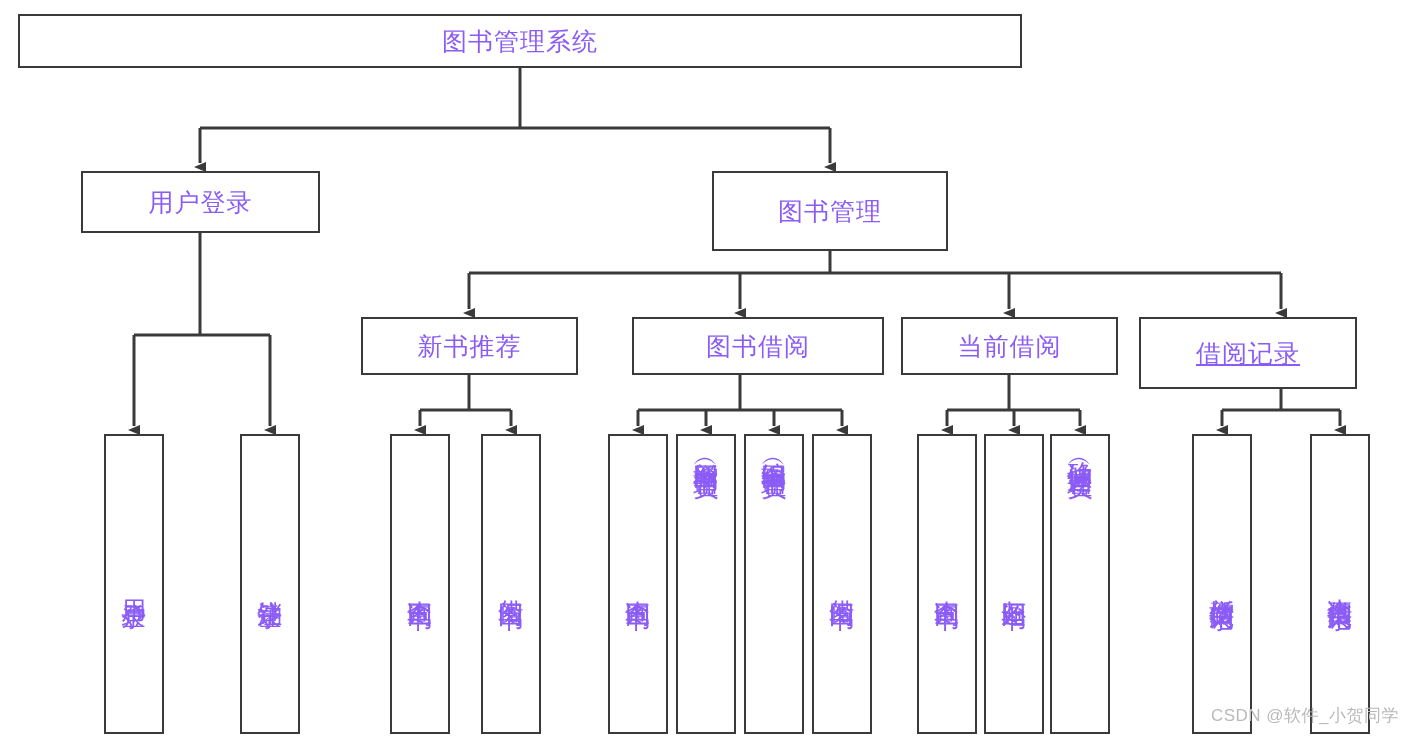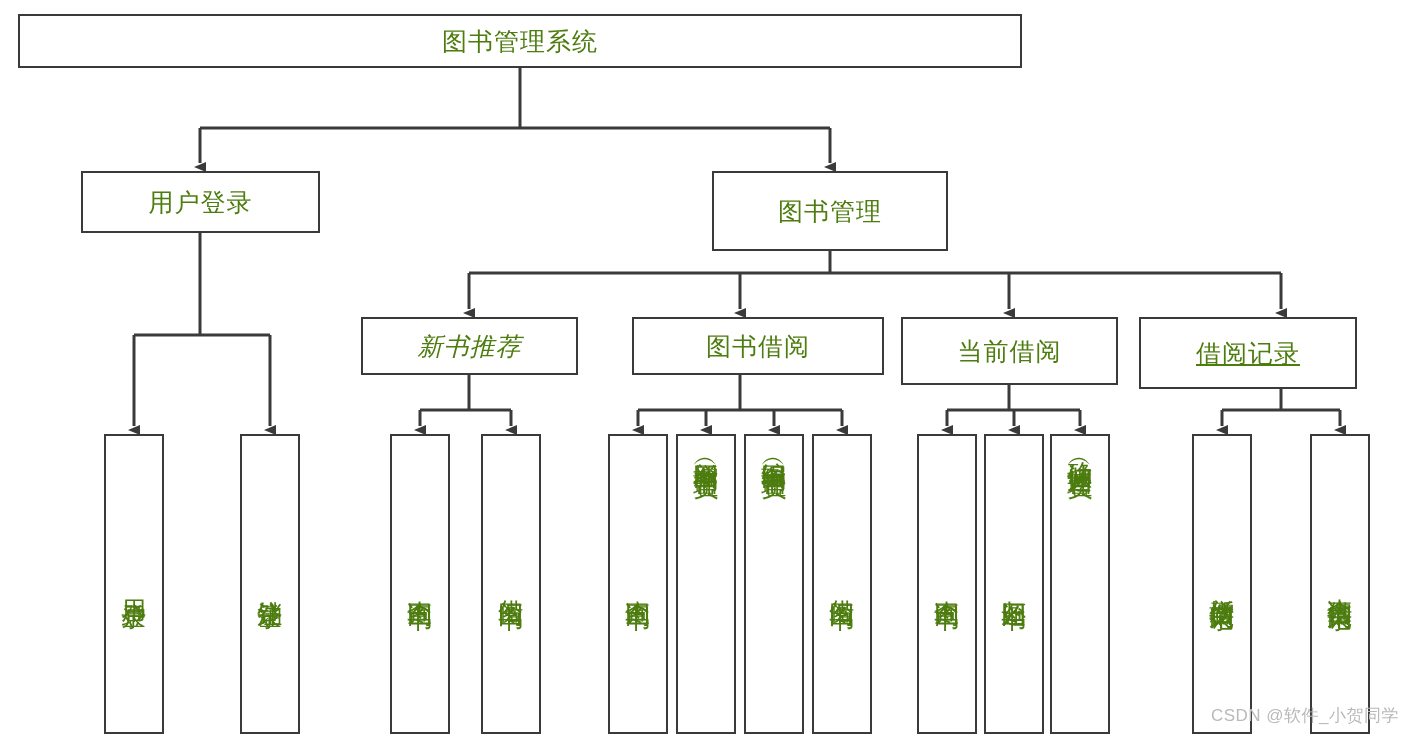--- a/index.html
+++ b/index.html
@@ -26,21 +26,21 @@
     pointer-events: none;
   }
   .node {
     position: absolute;
     box-sizing: border-box;
     background: #ffffff;
     border: 2.5px solid #3a3a3a;
     display: flex;
     align-items: center;
     justify-content: center;
-    color: #4d7c0f;
+    color: #8b5cf6;
     text-align: center;
   }
   .node.horiz {
     font-size: 25px;
     letter-spacing: 1px;
   }
   .node.vert {
     align-items: flex-start;
     justify-content: center;
     padding-top: 6px;
@@ -129,27 +129,27 @@
     <span>图书管理系统</span>
   </div>
 
   <div class="node horiz" style="left:81px; top:171px; width:239px; height:62px;">
     <span>用户登录</span>
   </div>
   <div class="node horiz" style="left:712px; top:171px; width:236px; height:80px;">
     <span>图书管理</span>
   </div>
 
-  <div class="node horiz" style="left:361px; top:317px; width:217px; height:58px;font-style:italic;">
+  <div class="node horiz" style="left:361px; top:317px; width:217px; height:58px;">
     <span>新书推荐</span>
   </div>
   <div class="node horiz" style="left:632px; top:317px; width:252px; height:58px;">
     <span>图书借阅</span>
   </div>
-  <div class="node horiz" style="left:901px; top:317px; width:217px; height:68px;">
+  <div class="node horiz" style="left:901px; top:317px; width:217px; height:58px;">
     <span>当前借阅</span>
   </div>
   <div class="node horiz" style="left:1139px; top:317px; width:218px; height:72px;text-decoration:underline;">
     <span>借阅记录</span>
   </div>
 
   <div class="node vert center" style="left:104px; top:434px; width:60px; height:300px;">
     <span class="vlabel">用户登录</span>
   </div>
   <div class="node vert center" style="left:240px; top:434px; width:60px; height:300px;">

